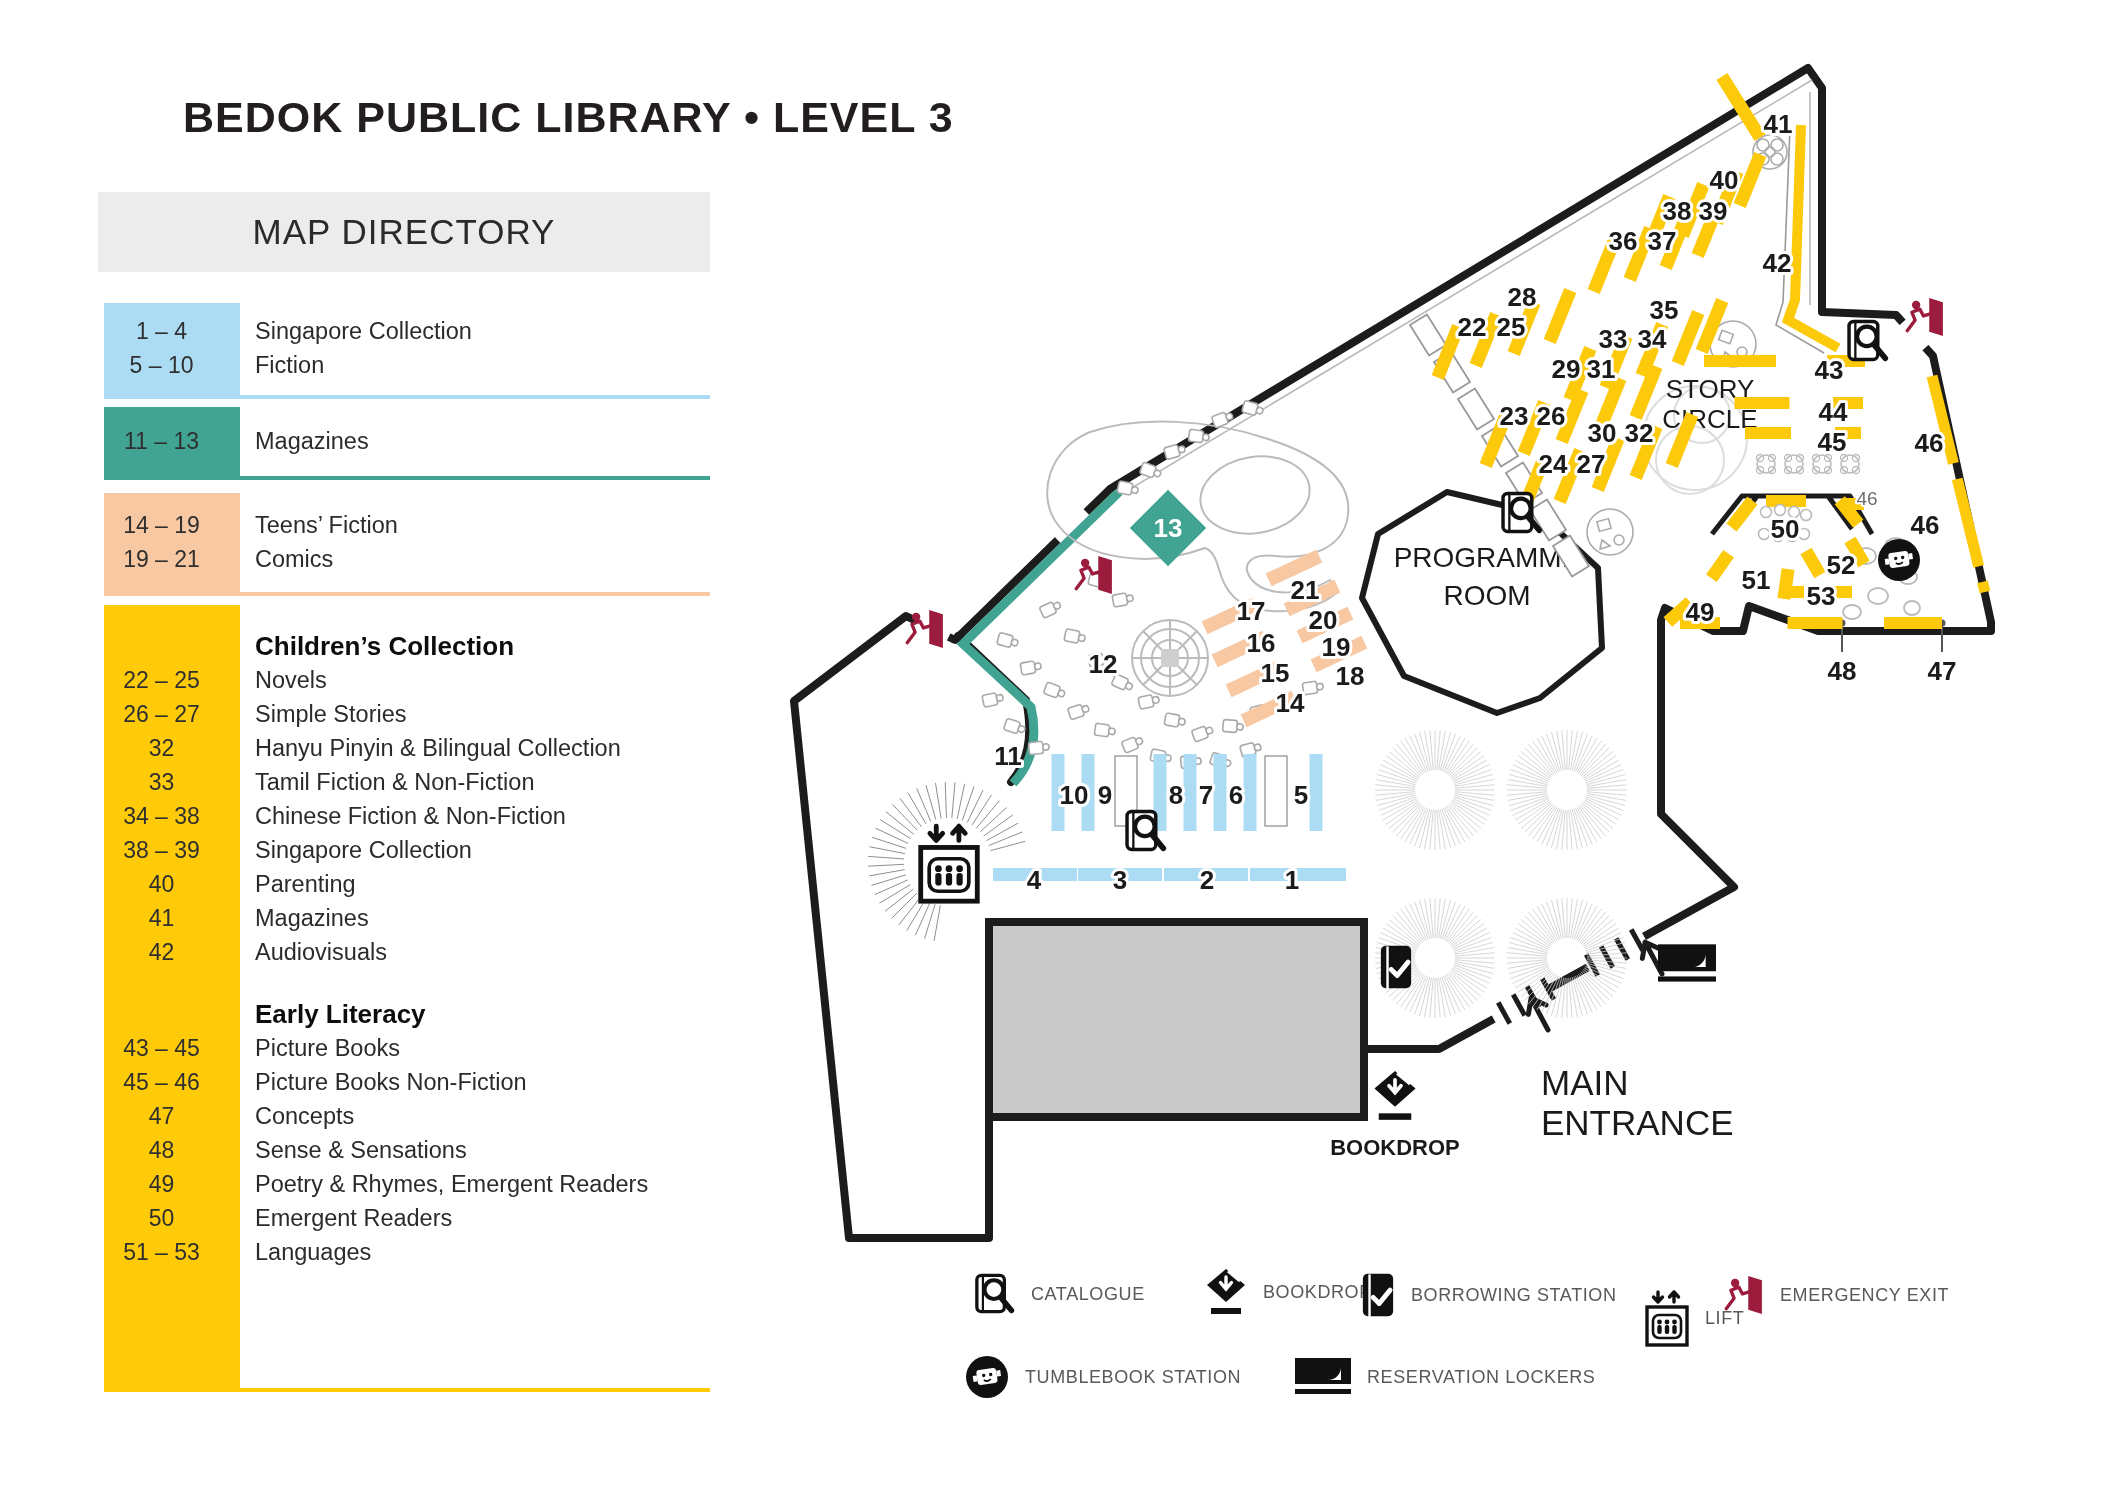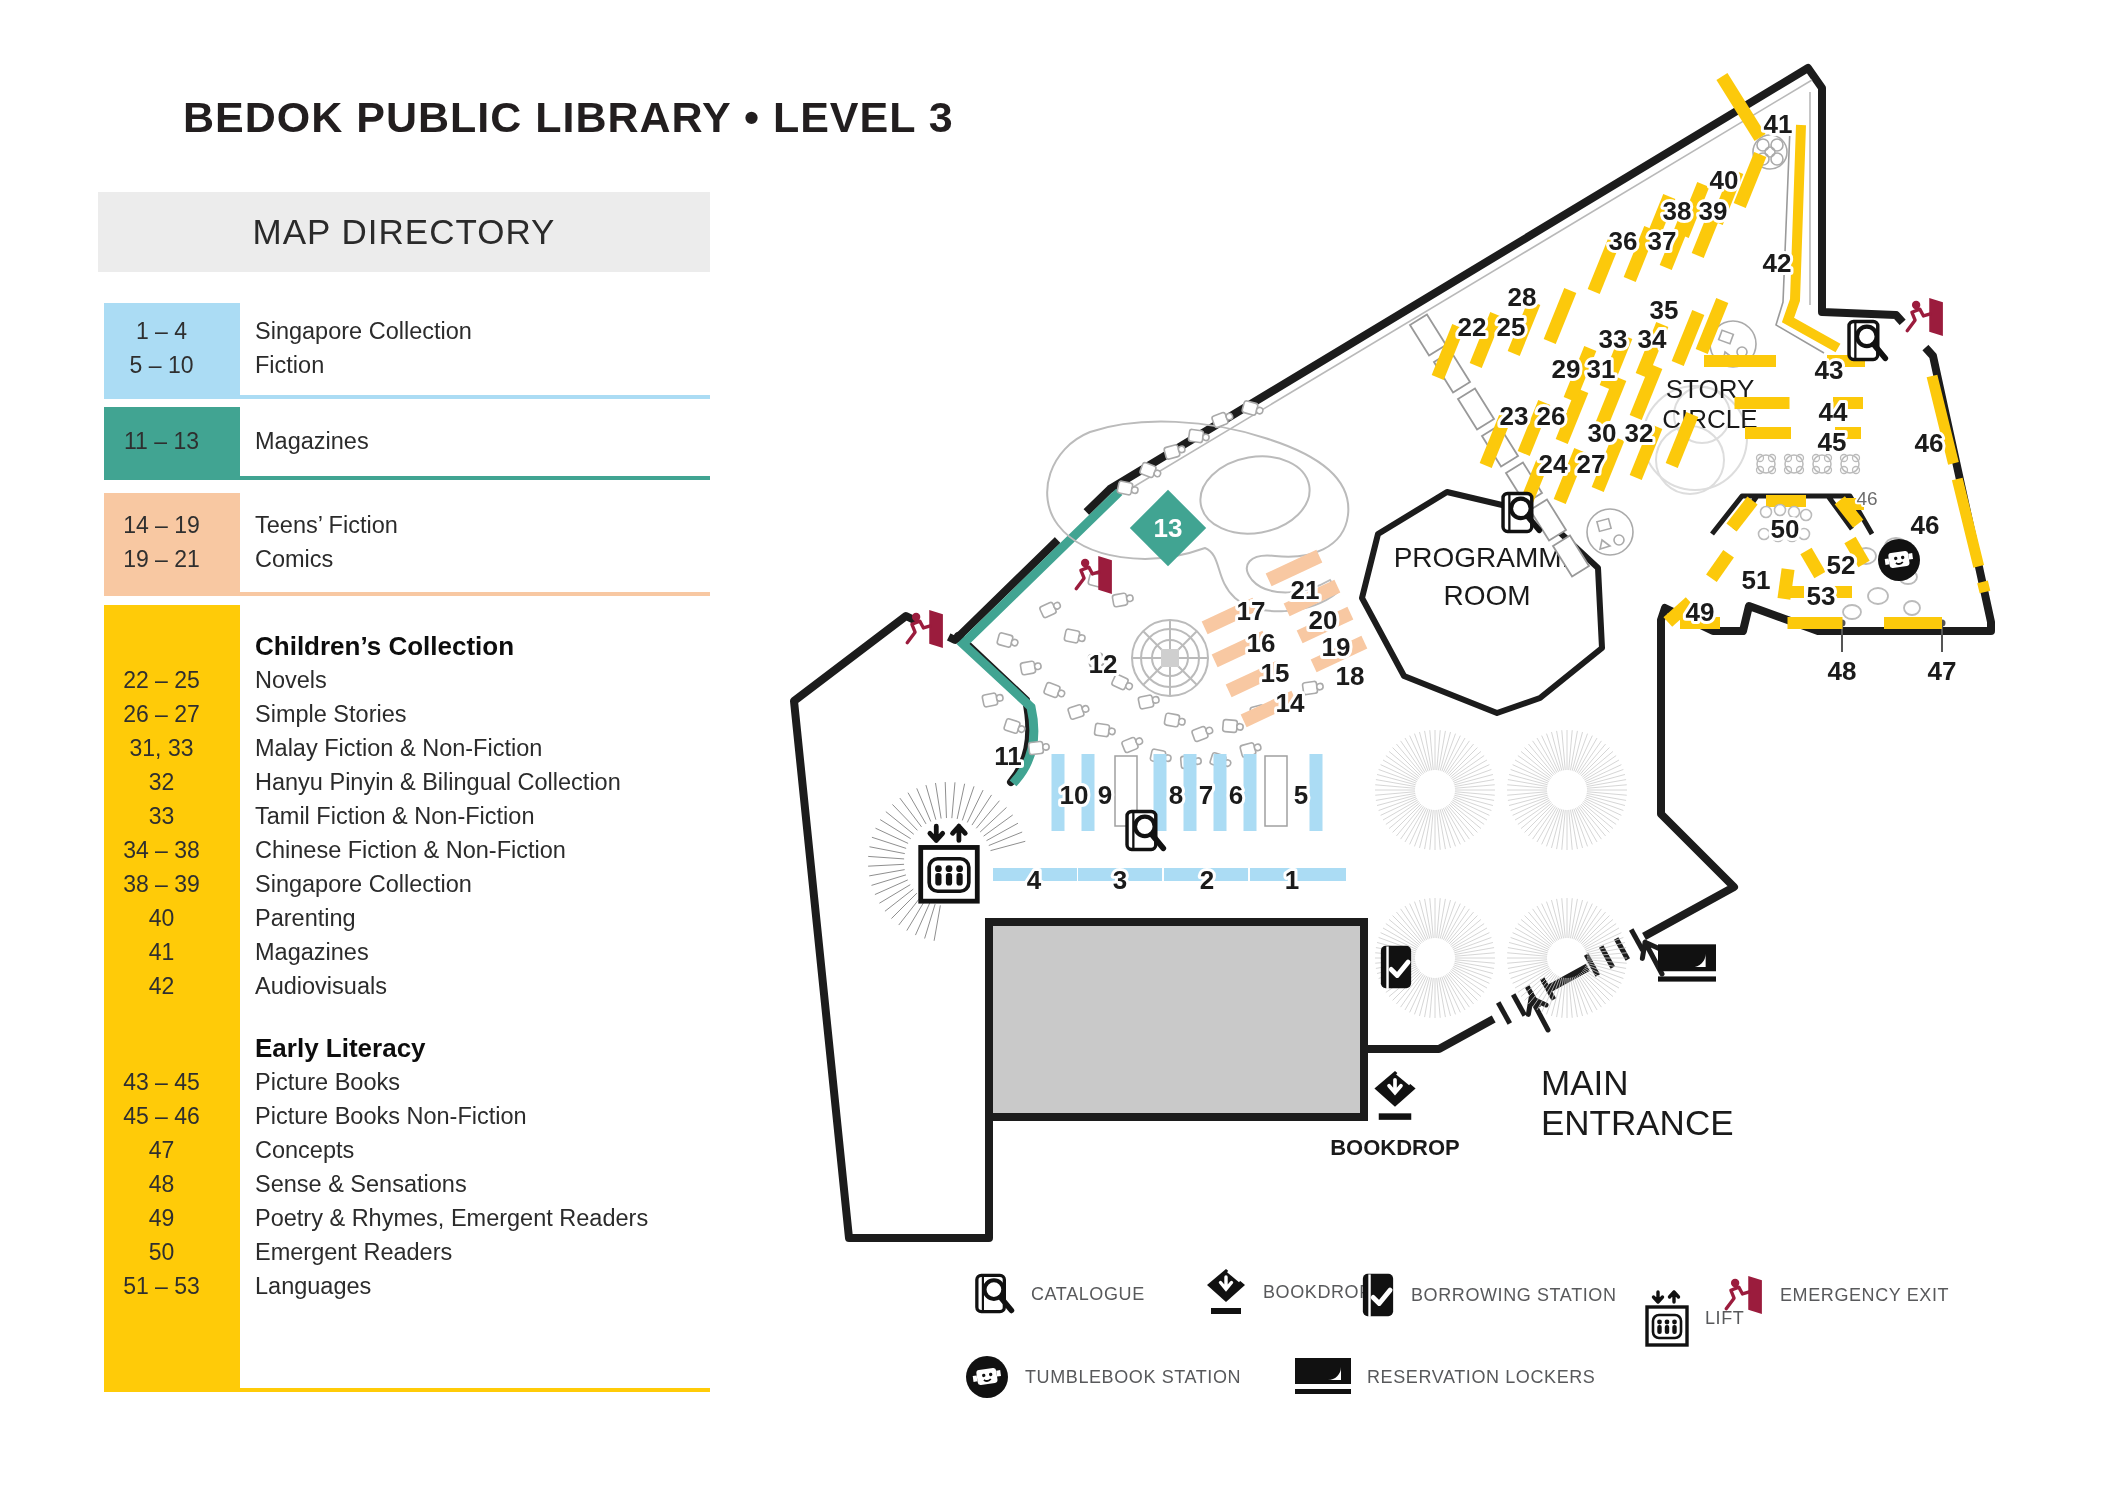--- a/index.html
+++ b/index.html
@@ -96,24 +96,20 @@
     <div class="dir-range">22 – 25</div>
     <div class="dir-label">Novels</div>
   </div>
 
   <div class="dir-row">
     <div class="dir-range">26 – 27</div>
     <div class="dir-label">Simple Stories</div>
   </div>
 
 
-  <div class="dir-row">
-    <div class="dir-range">31, 33</div>
-    <div class="dir-label">Malay Fiction &amp; Non-Fiction</div>
-  </div>
 
   <div class="dir-row">
     <div class="dir-range">32</div>
     <div class="dir-label">Hanyu Pinyin &amp; Bilingual Collection</div>
   </div>
 
   <div class="dir-row">
     <div class="dir-range">33</div>
     <div class="dir-label">Tamil Fiction &amp; Non-Fiction</div>
   </div>

